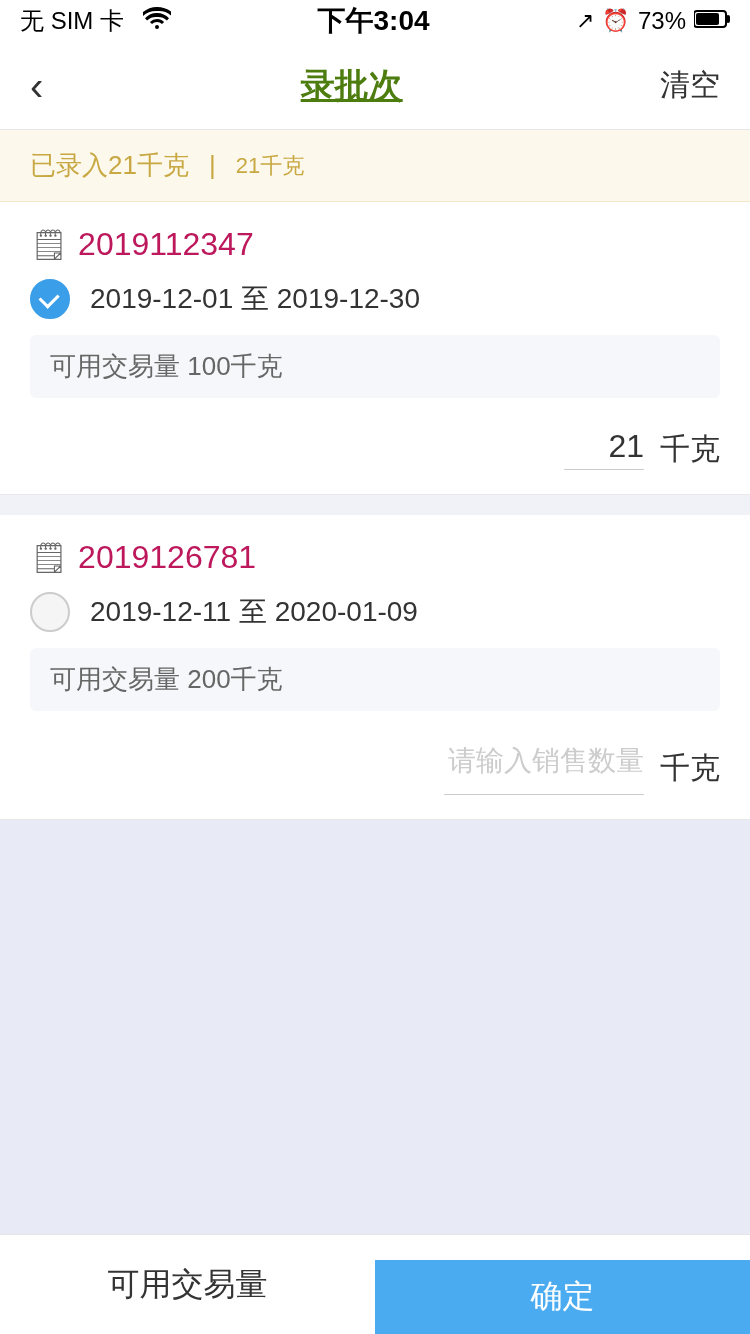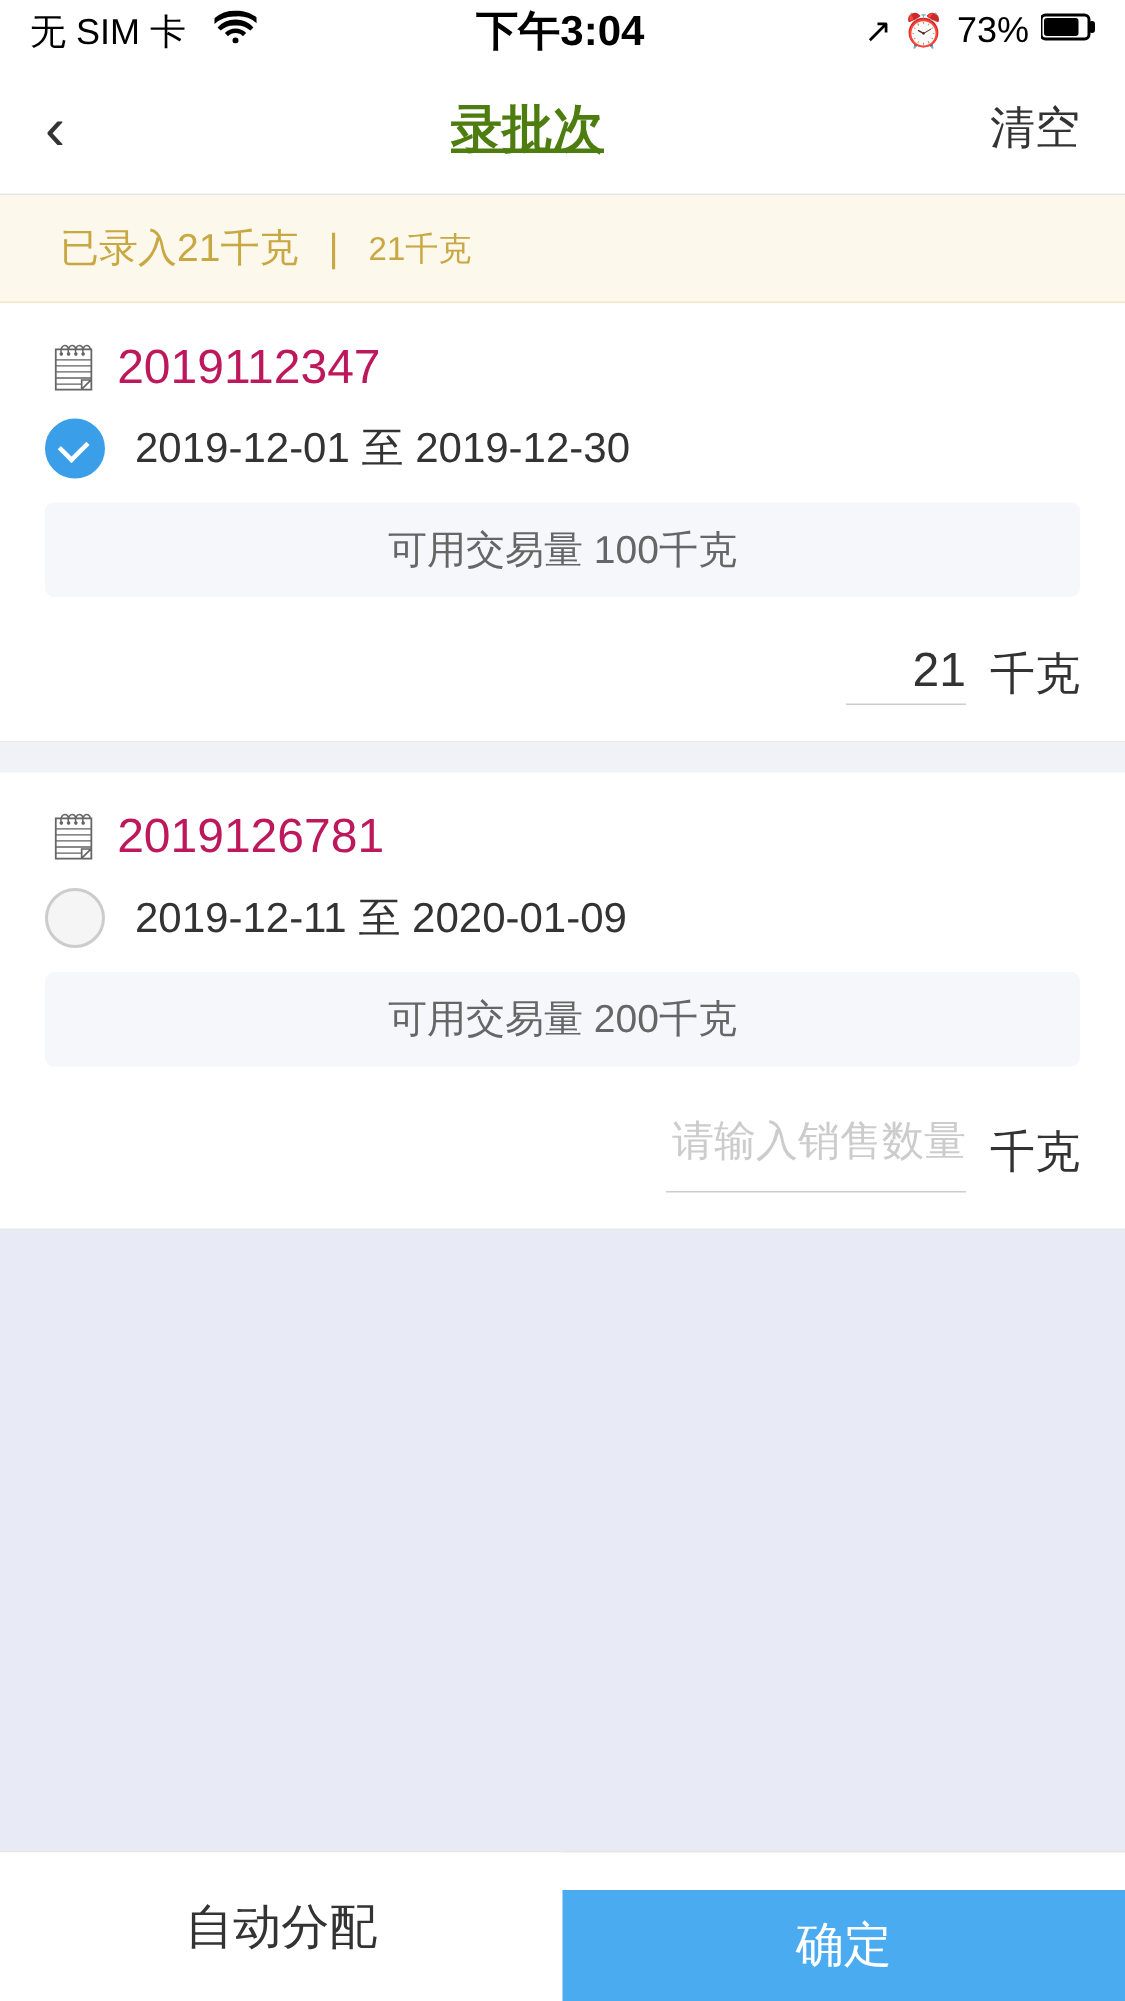--- a/index.html
+++ b/index.html
@@ -52,21 +52,21 @@
     }
     .nav-clear {
       font-size: 30px;
       color: #333;
       cursor: pointer;
     }
 
     
     .summary-bar {
       background: #fdf8ec;
-      padding: 18px 40px;
+      padding: 18px 30px;
       display: flex;
       align-items: center;
       gap: 20px;
       border-bottom: 1px solid #f0e8c8;
     }
     .summary-label {
       font-size: 26px;
       color: #c8a842;
     }
     .summary-divider {
@@ -130,21 +130,20 @@
     }
     .batch-date {
       font-size: 28px;
       color: #333;
     }
     .batch-avail-row {
       margin: 6px 30px 10px 30px;
       background: #f5f7fa;
       border-radius: 6px;
       padding: 14px 20px;
-      text-align: center;
     }
     .batch-avail-text {
       font-size: 26px;
       color: #666;
     }
 
     
     .qty-row {
       padding: 20px 30px 24px 30px;
       display: flex;
@@ -313,15 +312,15 @@
       <input class="qty-input" type="text" value="" placeholder="请输入销售数量" style="">
       <span class="qty-unit">千克</span>
     </div>
   </div>
 
   <div class="empty-area"></div>
 
 </div>
 
 <div class="bottom-bar">
-  <button class="btn-auto">自动分配</button>
+  <button class="btn-auto">可用交易量</button>
   <button class="btn-confirm">确定</button>
 </div>
 
 </body></html>

